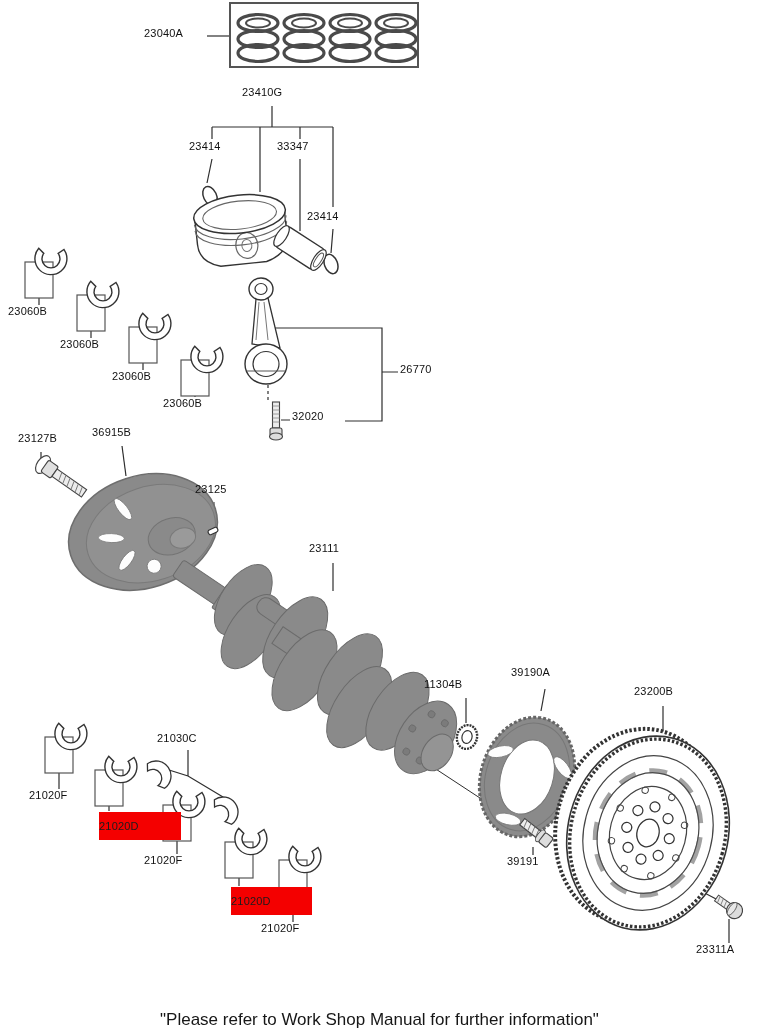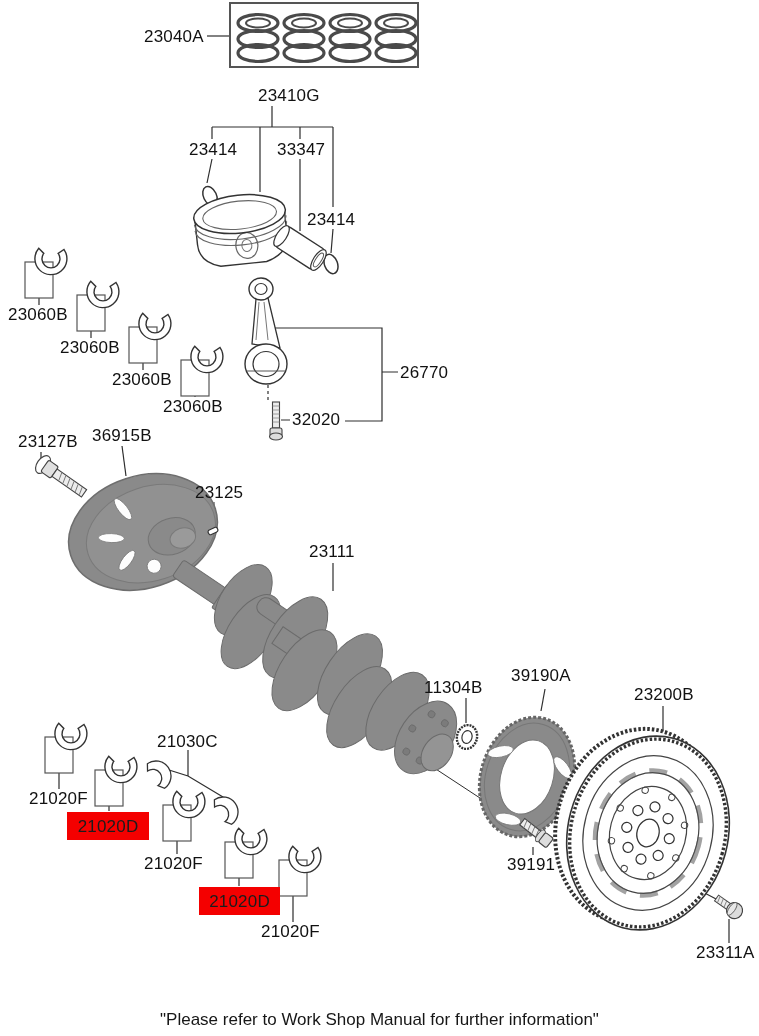--- a/index.html
+++ b/index.html
@@ -1,22 +1,22 @@
 <!DOCTYPE html>
 <html style="--highlight: #f40000; --part-fill: #8a8a8a; --line: #2e2e2e;"><head>
 <meta charset="utf-8">
 <style>
   html,body{margin:0;padding:0;background:#fff;}
   .page{position:relative;width:759px;height:1036px;background:#fff;overflow:hidden;
         font-family:"Liberation Sans", sans-serif;}
   svg{position:absolute;left:0;top:0;}
-  .pl{position:absolute;font-size:17px;color:#111;white-space:nowrap;line-height:1;
+  .pl{position:absolute;font-size:11px;color:#111;white-space:nowrap;line-height:1;
       letter-spacing:0.2px;}
   .pl.hl{background:var(--highlight,#f40000);color:#1c1c1c;display:flex;
-         align-items:center;justify-content:center;}
+         align-items:center;justify-content:flex-start;margin-left:32px;}
   .footer-note{position:absolute;left:0;top:1010px;width:759px;text-align:center;
                font-size:17px;color:#161616;}
 </style>
 </head>
 <body>
 
 <div class="page">
 
   <svg width="759" height="1036" viewBox="0 0 759 1036">
     <defs>
@@ -233,21 +233,21 @@
       <use href="#shellsym" transform="translate(279,860)"></use>
     </g>
 
     <g>
       <use href="#crescent" transform="translate(156,776) rotate(55)"></use>
       <use href="#crescent" transform="translate(223,812) rotate(55)"></use>
     </g>
   </svg>
 
   <div class="pl" style="left:144px;top:28px">23040A</div>
-  <div class="pl" style="left:258px;top:87px">23410G</div>
+  <div class="pl" style="left:242px;top:87px">23410G</div>
   <div class="pl" style="left:189px;top:141px">23414</div>
   <div class="pl" style="left:277px;top:141px">33347</div>
   <div class="pl" style="left:307px;top:211px">23414</div>
   <div class="pl" style="left:8px;top:306px">23060B</div>
   <div class="pl" style="left:60px;top:339px">23060B</div>
   <div class="pl" style="left:112px;top:371px">23060B</div>
   <div class="pl" style="left:163px;top:398px">23060B</div>
   <div class="pl" style="left:400px;top:364px">26770</div>
   <div class="pl" style="left:292px;top:411px">32020</div>
   <div class="pl" style="left:18px;top:433px">23127B</div>

